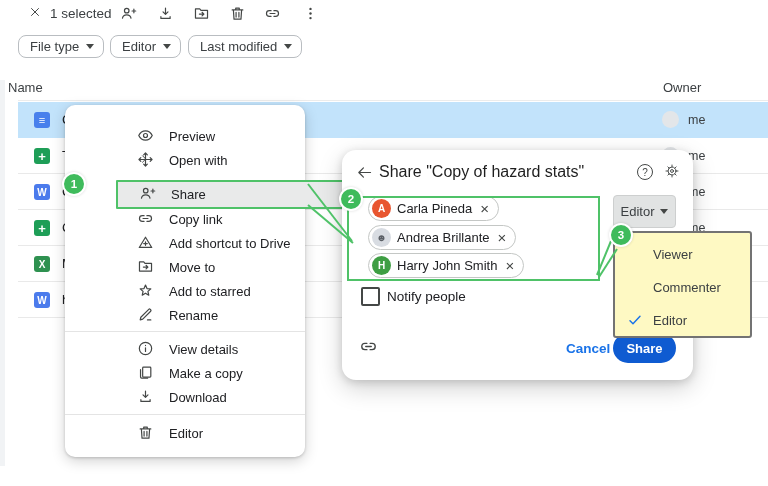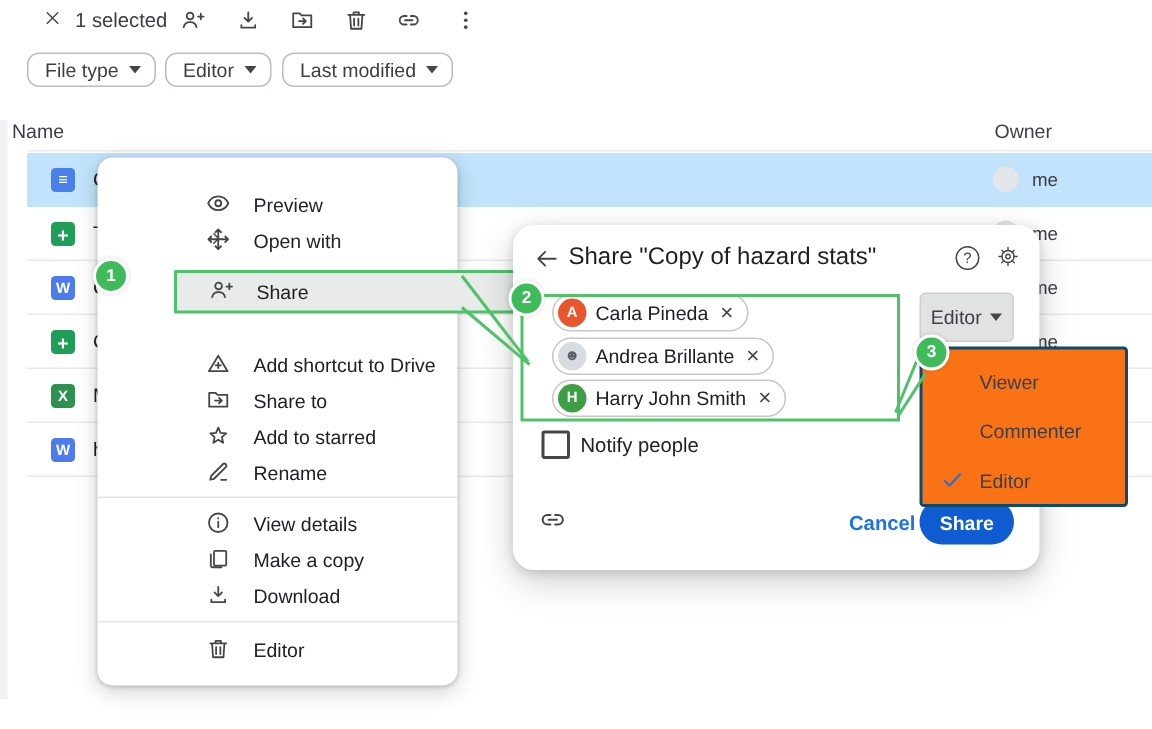--- a/index.html
+++ b/index.html
@@ -48,21 +48,21 @@
   .chip{position:absolute;left:26px;height:25px;border:1px solid #c4c7c5;border-radius:14px;display:flex;align-items:center;padding:0 9px 0 3px;gap:6px;background:#fff;box-sizing:border-box;}
   .chip .av{width:19px;height:19px;border-radius:50%;color:#fff;font-size:10px;font-weight:bold;display:flex;align-items:center;justify-content:center;}
   .chip .nm{font-size:13px;color:#202124;}
   .chip .x{font-size:15px;color:#444746;cursor:pointer;line-height:1;margin-left:2px;}
   .rolebtn{position:absolute;left:271px;top:45px;width:63px;height:33px;background:#e1e3e3;border:1px solid #cdcfcf;border-radius:4px;display:flex;align-items:center;justify-content:center;gap:6px;font-size:13px;color:#3c4043;cursor:pointer;box-sizing:border-box;}
   .cb{position:absolute;left:19px;top:137px;width:15px;height:15px;border:2px solid #444746;border-radius:2px;cursor:pointer;}
   .cb-lbl{position:absolute;left:45px;top:139px;font-size:13.5px;color:#202124;}
   .cancel{position:absolute;left:224px;top:191px;font-size:13.5px;font-weight:bold;color:#1a73e8;cursor:pointer;}
   .sharebtn{position:absolute;left:271px;top:183px;width:63px;height:30px;background:#0f5bd1;border-radius:16px;color:#fff;font-size:13px;font-weight:bold;display:flex;align-items:center;justify-content:center;cursor:pointer;}
   
-  .panel{left:613px;top:231px;width:139px;height:107px;background:#f97316;border:2px solid #0c4a6e;border-radius:3px;z-index:25;box-sizing:border-box;}
+  .panel{left:613px;top:231px;width:139px;height:107px;background:#fef9c3;border:2px solid #737373;border-radius:3px;z-index:25;box-sizing:border-box;}
   .ritem{position:absolute;left:0;width:135px;height:24px;cursor:pointer;}
   .ritem .lbl{position:absolute;left:38px;top:4px;font-size:13px;color:#3c4043;}
   .ritem .ic{position:absolute;left:12px;top:3px;}
   
   .annot-box{border:2px solid #4fc268;z-index:40;pointer-events:none;}
   .badge{width:20px;height:20px;border-radius:50%;background:#3fbb5c;border:2px solid #fff;box-shadow:0 0 3px rgba(0,0,0,.15);color:#fff;font-size:11.5px;font-weight:bold;display:flex;align-items:center;justify-content:center;z-index:45;}
   .lines{left:0;top:0;width:768px;height:486px;z-index:40;pointer-events:none;}
 </style>
 </head>
 <body>
@@ -237,31 +237,37 @@
     <svg class="ic chev">
         <use href="#i-chev-right"></use>
       </svg>
   </div>
   <div class="mi hl" style="top:75px">
     <svg class="ic">
         <use href="#i-person-add"></use>
       </svg>
     <span class="lbl">Share</span>
   </div>
+  <div class="mi" style="top:103px">
+    <svg class="ic">
+        <use href="#i-link"></use>
+      </svg>
+    <span class="lbl">Copy link</span>
+  </div>
   <div class="mi" style="top:127px">
     <svg class="ic">
         <use href="#i-drive-add"></use>
       </svg>
     <span class="lbl">Add shortcut to Drive</span>
   </div>
   <div class="mi" style="top:151px">
     <svg class="ic">
         <use href="#i-folder-move"></use>
       </svg>
-    <span class="lbl">Share to</span>
+    <span class="lbl">Move to</span>
   </div>
   <div class="mi" style="top:175px">
     <svg class="ic">
         <use href="#i-star"></use>
       </svg>
     <span class="lbl">Add to starred</span>
   </div>
   <div class="mi" style="top:199px">
     <svg class="ic">
         <use href="#i-pencil"></use>

